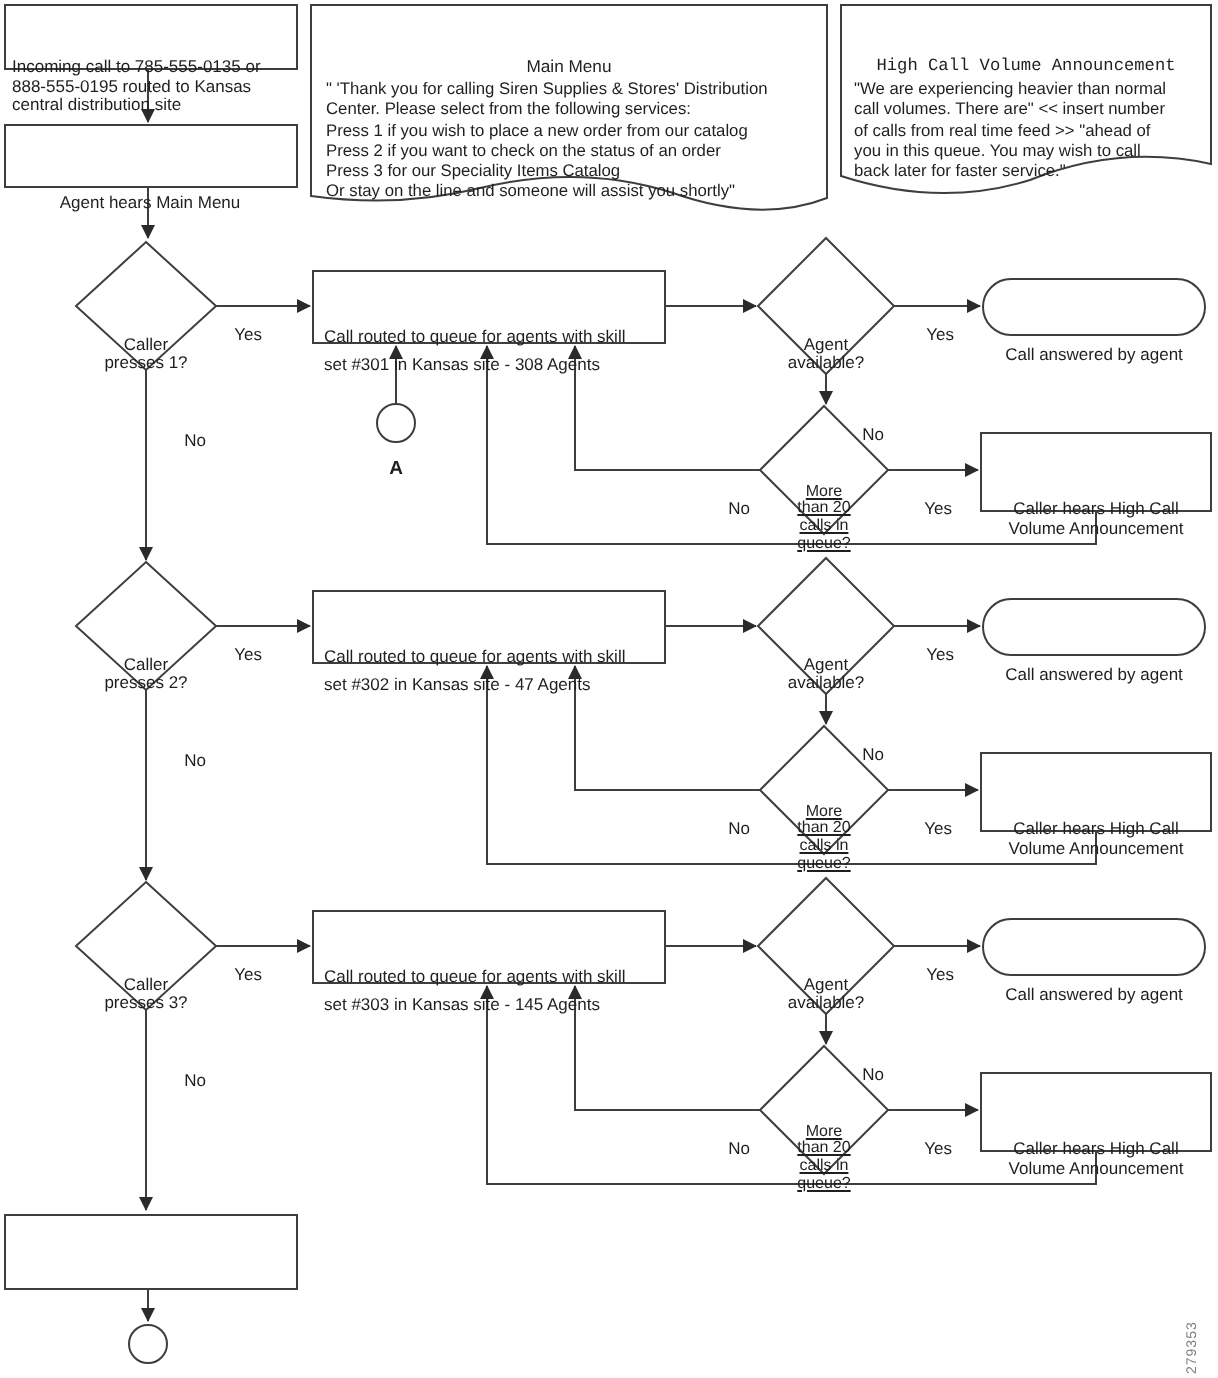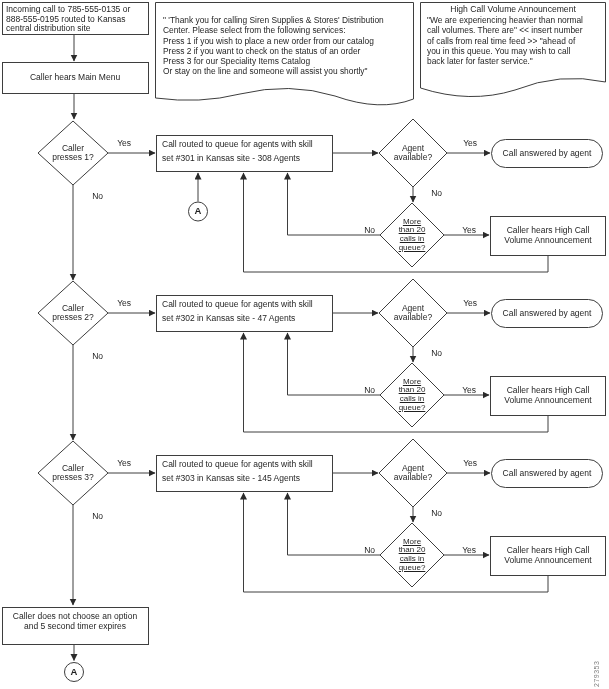--- a/index.html
+++ b/index.html
@@ -1,20 +1,20 @@
 <!DOCTYPE html>
 <html><head>
 <meta charset="utf-8">
 <style>
   html,body{margin:0;padding:0;background:#fff;}
   #stage{
     position:relative;width:609px;height:689px;background:#ffffff;overflow:hidden;
     font-family:"Liberation Sans","DejaVu Sans",sans-serif;color:#1f1f1f;
   }
-  .txt{position:absolute;font-size:8.5px;line-height:9.5px;white-space:pre-line;}
+  .txt{position:absolute;font-size:8.5px;line-height:9.5px;white-space:pre-line;margin-top:24px;}
   .ctr{text-align:center;}
   .note-title{font-size:8.6px;}
   .note-body{font-size:8.4px;line-height:10.3px;}
   .route{line-height:14px;}
   .queue-txt{font-size:8px;line-height:8.8px;text-decoration:underline;}
   .branch{font-size:8.5px;text-align:right;}
   .conn-a{font-size:9.5px;font-weight:600;}
   .fig-id{
     position:absolute;left:593px;top:645px;width:13px;height:42px;
     writing-mode:vertical-rl;transform:rotate(180deg);
@@ -98,30 +98,31 @@
     <line class="wire" x1="73" y1="505" x2="73" y2="605" marker-end="url(#arr)"></line>
 
     <rect class="shape" x="2.5" y="607.5" width="146" height="37"></rect>
     <line class="wire" x1="74" y1="645" x2="74" y2="660.5" marker-end="url(#arr)"></line>
     <circle class="shape" cx="74" cy="672" r="9.5"></circle>
   </svg>
 
   <div class="txt" style="left:6px;top:5px;width:140px;">Incoming call to 785-555-0135 or
 888-555-0195 routed to Kansas
 central distribution site</div>
-  <div class="txt ctr" style="left:3px;top:73px;width:144px;">Caller hears Main Menu</div>
+  <div class="txt ctr" style="left:3px;top:73px;width:144px;">Agent hears Main Menu</div>
 
+  <div class="txt ctr note-title" style="left:156px;top:4.5px;width:257px;">Main Menu</div>
   <div class="txt note-body" style="left:163px;top:15px;width:250px;">" 'Thank you for calling Siren Supplies &amp; Stores' Distribution
 Center. Please select from the following services:
 Press 1 if you wish to place a new order from our catalog
 Press 2 if you want to check on the status of an order
 Press 3 for our Speciality Items Catalog
 Or stay on the line and someone will assist you shortly"</div>
 
-  <div class="txt ctr note-title" style="left:421px;top:4.5px;width:184px;">High Call Volume Announcement</div>
+  <div class="txt ctr note-title" style="left:421px;top:4.5px;width:184px;font-family:Liberation Mono, monospace;">High Call Volume Announcement</div>
   <div class="txt note-body" style="left:427px;top:15px;width:178px;">"We are experiencing heavier than normal
 call volumes. There are" &lt;&lt; insert number
 of calls from real time feed &gt;&gt; "ahead of
 you in this queue. You may wish to call
 back later for faster service."</div>
 
   <div class="txt ctr" style="left:35px;top:143.5px;width:76px;">Caller
 presses 1?</div>
   <div class="txt branch" style="left:105px;top:139px;width:26px;">Yes</div>
   <div class="txt branch" style="left:81px;top:192px;width:22px;">No</div>
@@ -175,18 +176,16 @@
   <div class="txt ctr" style="left:492px;top:469px;width:110px;">Call answered by agent</div>
   <div class="txt ctr queue-txt" style="left:382px;top:537.5px;width:60px;">More
 than 20
 calls in
 queue?</div>
   <div class="txt branch" style="left:353px;top:546px;width:22px;">No</div>
   <div class="txt branch" style="left:450px;top:546px;width:26px;">Yes</div>
   <div class="txt ctr" style="left:492px;top:546px;width:112px;">Caller hears High Call
 Volume Announcement</div>
 
-  <div class="txt ctr" style="left:4px;top:612px;width:142px;">Caller does not choose an option
-and 5 second timer expires</div>
   <div class="txt ctr conn-a" style="left:66px;top:666.5px;width:16px;">A</div>
   <div class="fig-id">279353</div>
 
 </div>
 
 </body></html>

